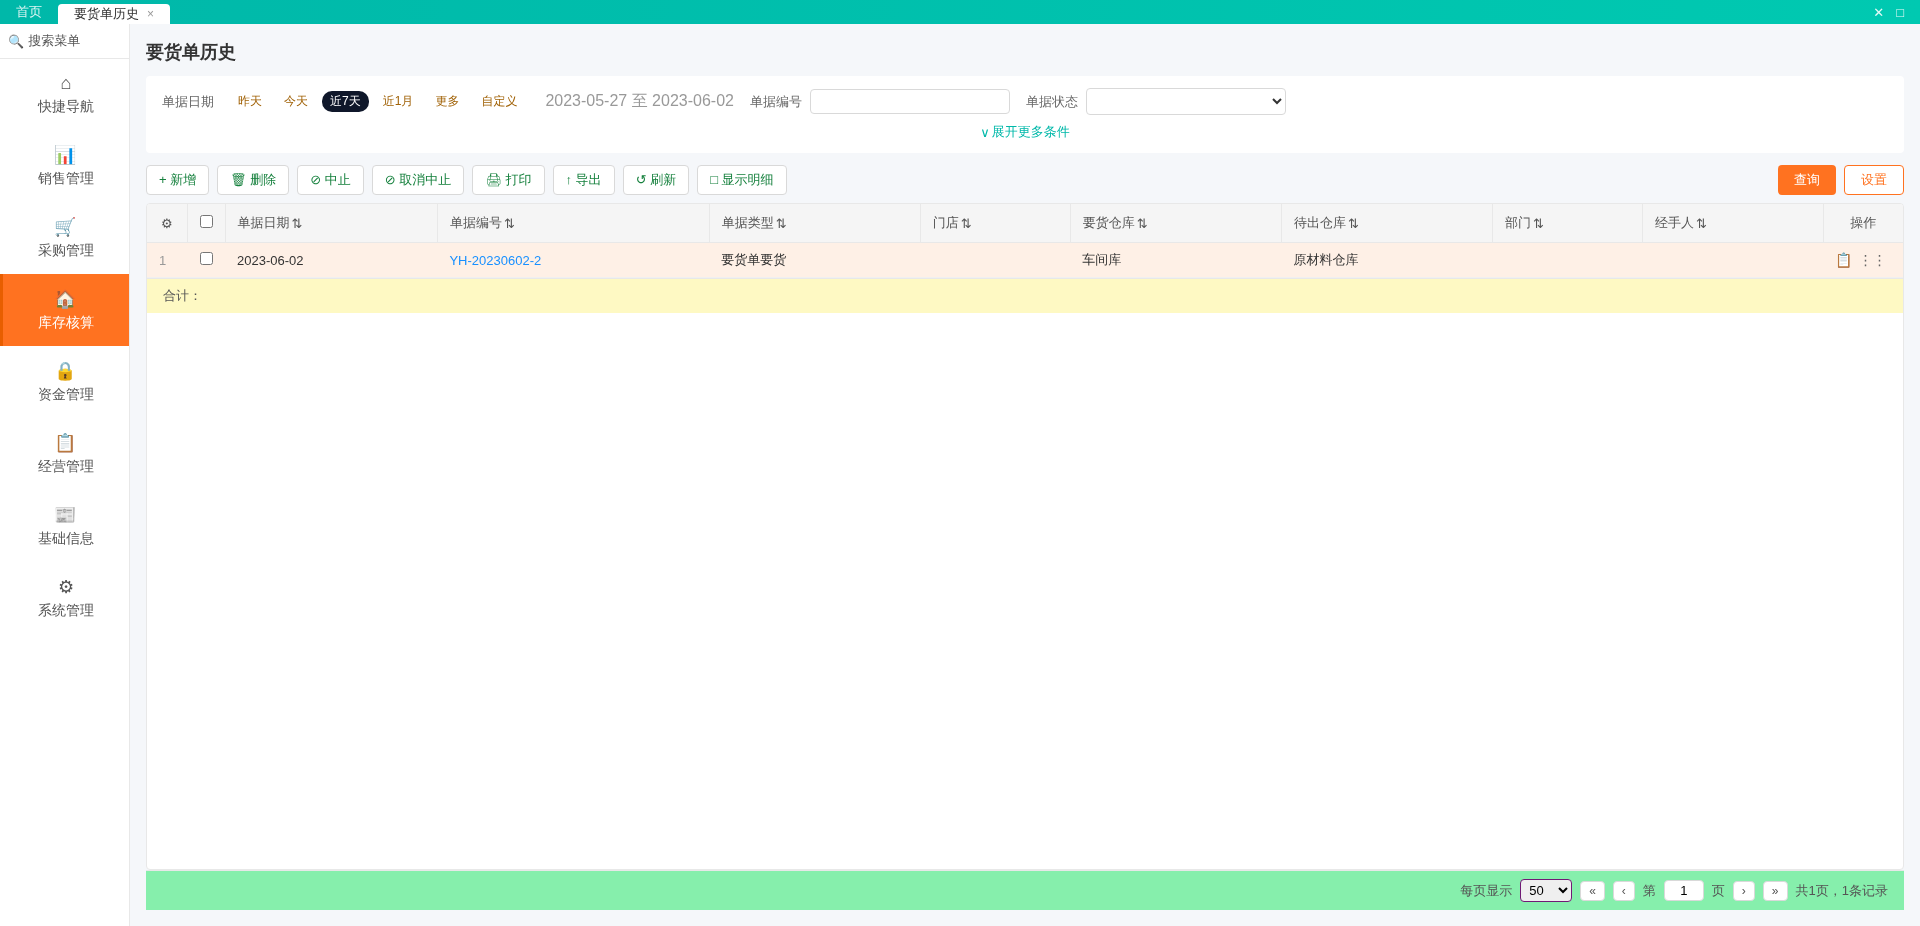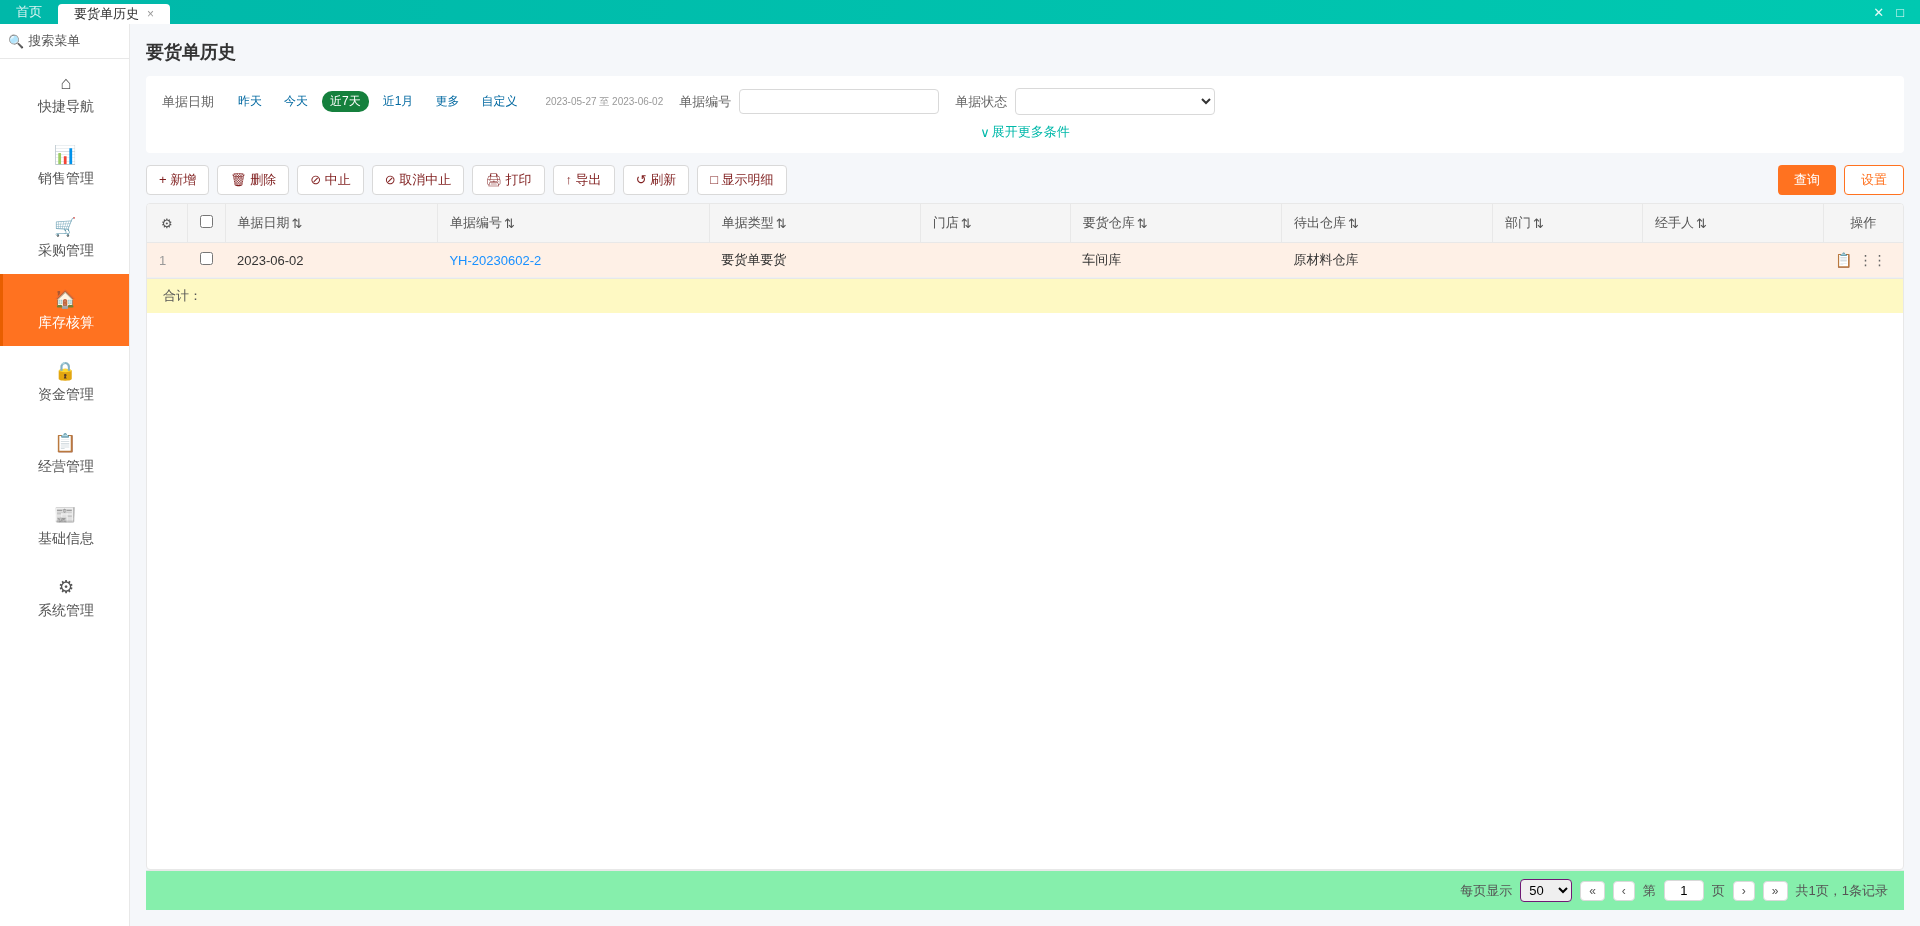--- a/index.html
+++ b/index.html
@@ -114,28 +114,28 @@
       align-items: center;
       gap: 16px;
       flex-wrap: wrap;
     }
     .filter-label { color: #666; white-space: nowrap; }
     .date-filters { display: flex; align-items: center; gap: 6px; }
     .date-btn {
       padding: 2px 8px;
       border-radius: 10px;
       cursor: pointer;
-      color: #0369a1;
+      color: #a16207;
       font-size: 12px;
     }
     .date-btn.active {
-      background: #15803d;
+      background: #0f172a;
       color: #fff;
     }
-    .date-range { font-size: 10px; color: #999; margin-left: 4px; }
+    .date-range { font-size: 16px; color: #999; margin-left: 4px; }
     .filter-input-group {
       display: flex;
       align-items: center;
       gap: 8px;
     }
     .filter-input {
       border: 1px solid #d9d9d9;
       border-radius: 4px;
       padding: 4px 8px;
       width: 200px;
@@ -184,21 +184,21 @@
       background: #ff7220;
       color: #fff;
       border: none;
       border-radius: 4px;
       padding: 6px 16px;
       cursor: pointer;
       font-size: 13px;
     }
     .btn-default {
       background: #fff;
-      color: #7f1d1d;
+      color: #15803d;
       border: 1px solid #d9d9d9;
       border-radius: 4px;
       padding: 5px 12px;
       cursor: pointer;
       font-size: 13px;
       display: flex;
       align-items: center;
       gap: 4px;
     }
     .btn-settings {

